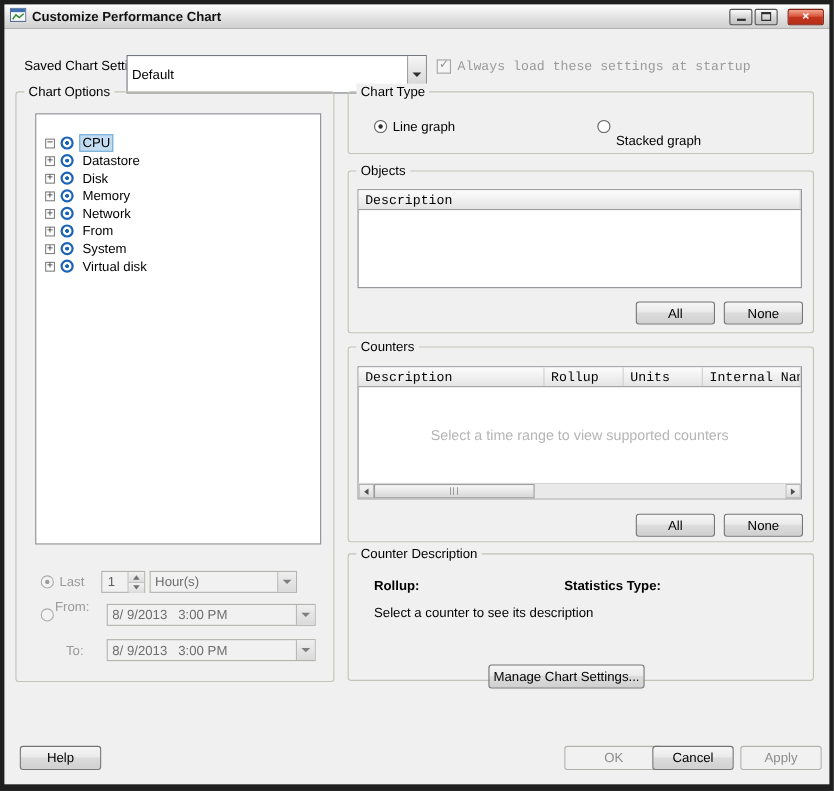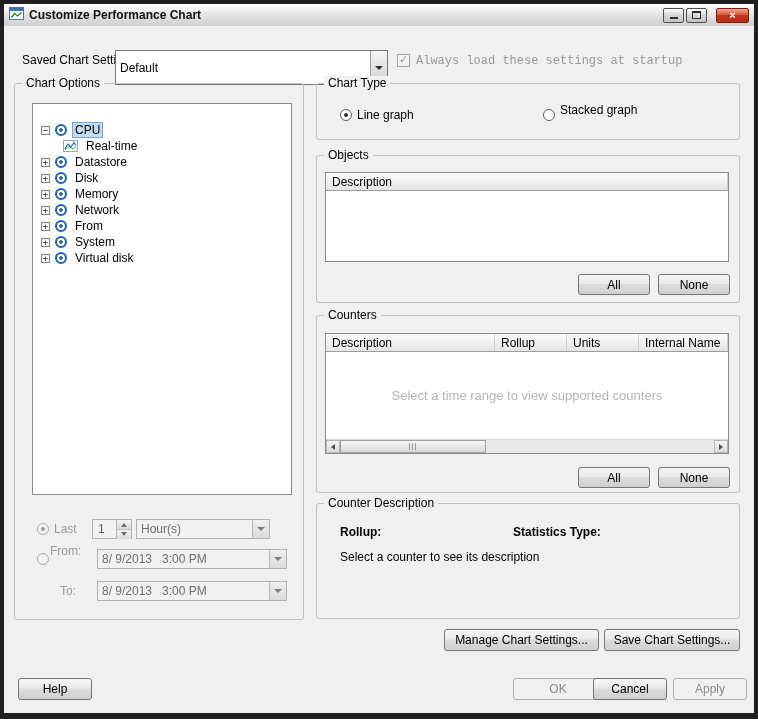--- a/index.html
+++ b/index.html
@@ -64,21 +64,21 @@
   .texp { width:9px; height:9px; border:1px solid #818181; background:#fff; flex:none; margin-right:5px;
           font-family:"DejaVu Sans Mono",monospace; font-size:9px; line-height:7px; text-align:center; color:#333; }
   .ticon { width:12px; height:12px; border-radius:50%; flex:none; margin-right:5px;
            border:2px solid #1b63b5; background:radial-gradient(circle,#1b63b5 0 1.5px,#fff 2px); }
   .cicon { flex:none; margin-right:5px; display:flex; }
   .tlabel { padding:1px 3px; white-space:nowrap; }
   .tlabel.sel { background:#c2ddf2; border:1px solid #70a8d4; padding:0 2px; }
 
   .table { position:absolute; background:#fff; border:1px solid #898c91; display:flex; flex-direction:column; }
   .thead { display:flex; height:18px; flex:none; background:linear-gradient(#fcfcfc,#e4e4e4); border-bottom:1px solid #9e9e9e; }
-  .th { display:flex; align-items:center; padding:0 6px; border-right:1px solid #cfcfcf; flex:none; white-space:nowrap; overflow:hidden; }
+  .th { display:flex; align-items:center; padding:0 6px; border-right:1px solid #cfcfcf; flex:none; white-space:nowrap; overflow:hidden;font-family:Liberation Mono, monospace; }
   .th.grow { flex:1; }
   .tbody { flex:1; display:flex; align-items:center; justify-content:center; overflow:hidden; }
   .placeholder { color:#b5b5b5; font-size:13px; white-space:nowrap; }
 
   .hscroll { height:14px; flex:none; display:flex; background:#efefef; border-top:1px solid #d7d7d7; }
   .sb-btn { width:14px; flex:none; background:linear-gradient(#f5f5f5,#dcdcdc); border:1px solid #b5b5b5;
             display:flex; align-items:center; justify-content:center; }
   .sb-btn.left::after { content:""; border:3px solid transparent; border-right:4px solid #4f4f4f; margin-left:-3px; }
   .sb-btn.right::after { content:""; border:3px solid transparent; border-left:4px solid #4f4f4f; margin-right:-3px; }
   .sb-track { flex:1; position:relative; background:#e9e9e9; }
@@ -127,30 +127,20 @@
     <div class="group" style="left:10px;top:57px;width:290px;height:537px;">
       <span class="gtitle">Chart Options</span>
     </div>
 
     <div class="tree" style="left:28px;top:77px;width:260px;height:392px;">
       <div class="trow">
         <span class="texp">−</span>
         <span class="ticon"></span>
         <span class="tlabel sel">CPU</span>
       </div>
-      <div class="trow child">
-        <span class="cicon">
-          <svg width="15" height="12" viewBox="0 0 15 12">
-              <rect x="0.5" y="0.5" width="14" height="11" fill="#fff" stroke="#9aa6b2"></rect>
-              <polyline points="2,9 5,4 8,7 11,2.5 13,5.5" fill="none" stroke="#2c7ad6" stroke-width="1.3"></polyline>
-              <polyline points="2,10 6,6.5 10,9 13,7" fill="none" stroke="#3da63d" stroke-width="1"></polyline>
-            </svg>
-        </span>
-        <span class="tlabel">Real-time</span>
-      </div>
       <div class="trow">
         <span class="texp">+</span>
         <span class="ticon"></span>
         <span class="tlabel">Datastore</span>
       </div>
       <div class="trow">
         <span class="texp">+</span>
         <span class="ticon"></span>
         <span class="tlabel">Disk</span>
       </div>
@@ -207,21 +197,21 @@
       <span class="ctext">8/ 9/2013   3:00 PM</span>
       <span class="cbtn"></span>
     </div>
 
     <div class="group" style="left:312px;top:57px;width:424px;height:57px;">
       <span class="gtitle">Chart Type</span>
     </div>
     <span class="radio on" style="left:336px;top:83px;"></span>
     <span class="lbl" style="left:353px;top:82px;">Line graph</span>
     <span class="radio" style="left:539px;top:83px;"></span>
-    <span class="lbl" style="left:556px;top:77px;">Stacked graph</span>
+    <span class="lbl" style="left:556px;top:95px;">Stacked graph</span>
 
     <div class="group" style="left:312px;top:129px;width:424px;height:148px;">
       <span class="gtitle">Objects</span>
     </div>
     <div class="table" style="left:321px;top:146px;width:404px;height:90px;">
       <div class="thead">
         <span class="th grow">Description</span>
       </div>
     </div>
     <button class="btn" style="left:574px;top:248px;width:72px;height:21px;">All</button>
@@ -253,22 +243,21 @@
     <button class="btn" style="left:574px;top:441px;width:72px;height:21px;">All</button>
     <button class="btn" style="left:654px;top:441px;width:72px;height:21px;">None</button>
 
     <div class="group" style="left:312px;top:477px;width:424px;height:116px;">
       <span class="gtitle">Counter Description</span>
     </div>
     <span class="lbl b" style="left:336px;top:499px;">Rollup:</span>
     <span class="lbl b" style="left:509px;top:499px;">Statistics Type:</span>
     <span class="lbl" style="left:336px;top:524px;">Select a counter to see its description</span>
 
-    <button class="btn" style="left:440px;top:603px;width:155px;height:22px;">Manage Chart Settings...</button>
-    <button class="btn" style="left:600px;top:603px;width:136px;height:22px;">Save Chart Settings...</button>
+    <button class="btn" style="left:440px;top:578px;width:142px;height:22px;">Manage Chart Settings...</button>
 
     <button class="btn" style="left:14px;top:652px;width:74px;height:22px;">Help</button>
     <button class="btn disabled" style="left:509px;top:652px;width:90px;height:22px;">OK</button>
     <button class="btn" style="left:589px;top:652px;width:74px;height:22px;">Cancel</button>
     <button class="btn disabled" style="left:669px;top:652px;width:74px;height:22px;">Apply</button>
 
   </div>
 </div>
 
 </body></html>

